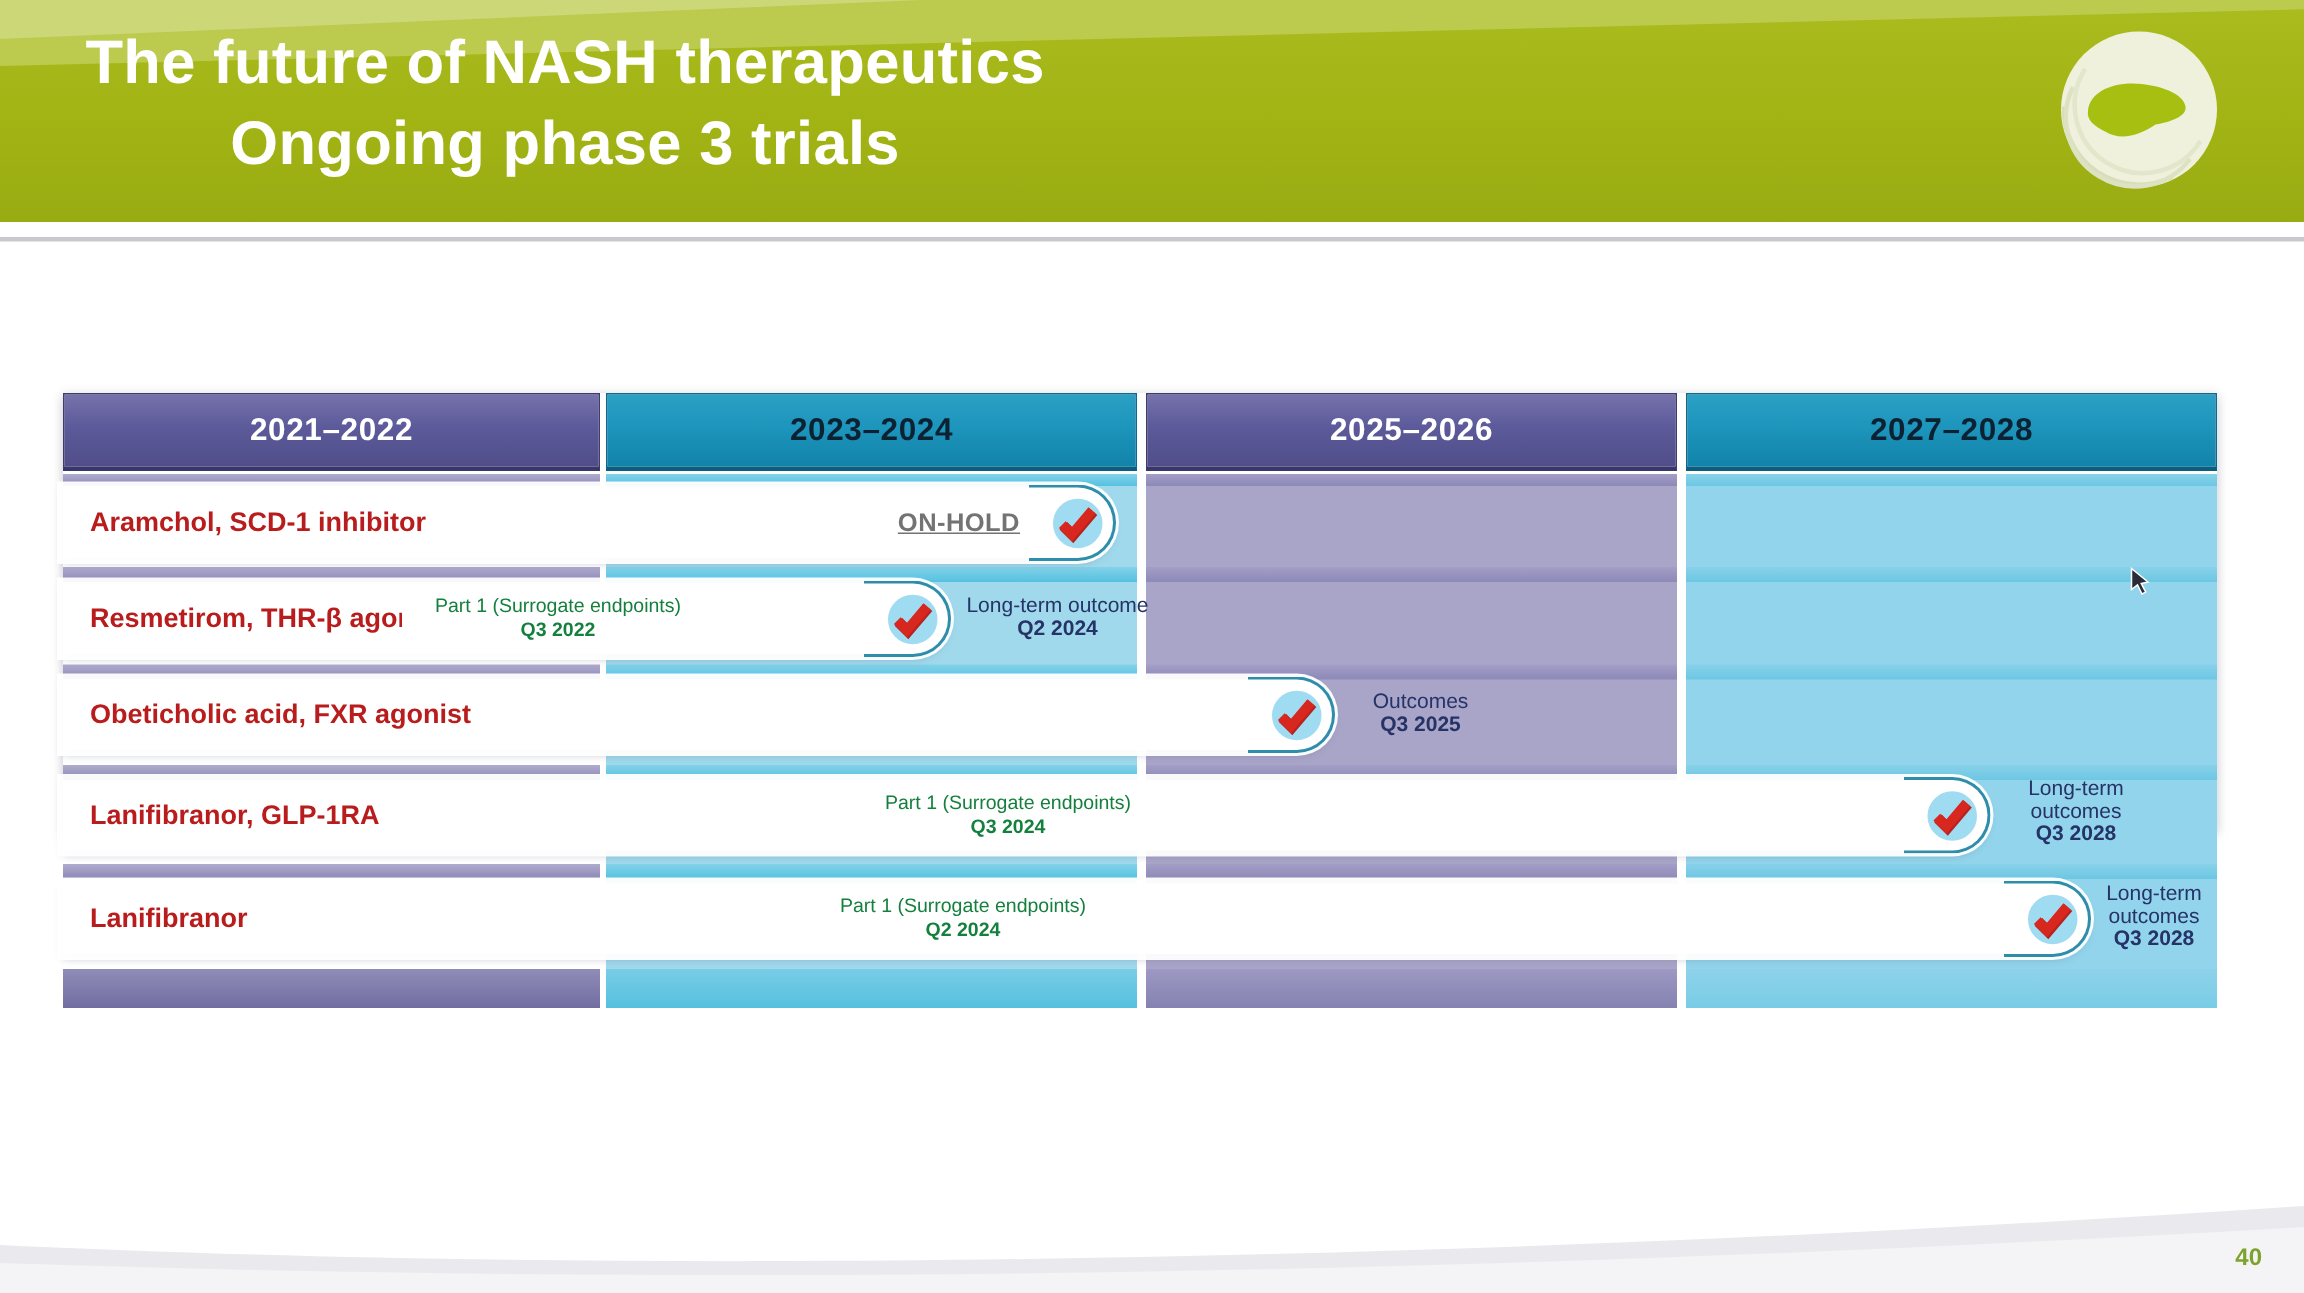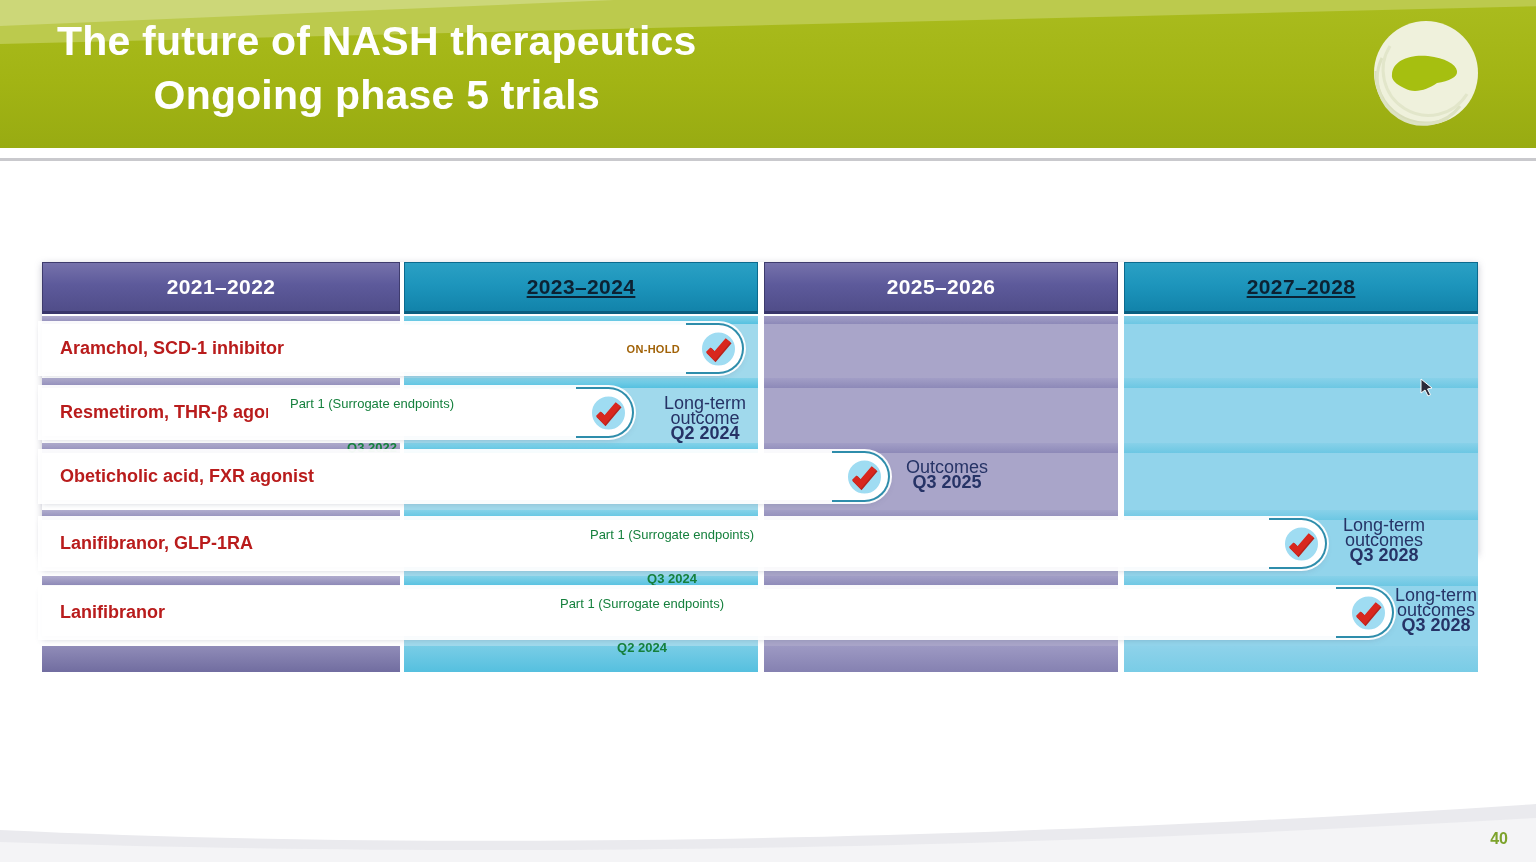--- a/index.html
+++ b/index.html
@@ -23,21 +23,21 @@
          box-shadow:0 2px 7px rgba(110,110,135,.4);}
   .col{position:absolute;top:0;height:416px;}
   .col1{left:0;width:358px;}  .col2{left:362px;width:354px;}
   .col3{left:722px;width:354px;} .col4{left:1082px;width:354px;}
 
   .col-h{position:absolute;left:0;right:0;top:0;height:48px;display:flex;align-items:center;
          justify-content:center;font-size:21px;font-weight:bold;letter-spacing:.4px;}
   .col-h.purple{background:linear-gradient(180deg,#7672ab 0%,#5d5a9b 45%,#504d89 100%);
          border:1px solid #3e3b6d;border-bottom:3px solid #39366a;color:#ffffff;}
   .col-h.teal{background:linear-gradient(180deg,#2ba0c4 0%,#1d95bc 45%,#1283aa 100%);
-         border:1px solid #0b6a8e;border-bottom:3px solid #0a5f80;color:#0c2233;text-decoration:underline;}
+         border:1px solid #0b6a8e;border-bottom:3px solid #0a5f80;color:#0c2233;}
 
   .col-b{position:absolute;left:0;right:0;top:54px;height:356px;background-repeat:no-repeat;
          background-position:0 0,0 62px,0 127px,0 194px,0 260px,0 330px,0 353px;
          background-size:100% 8px,100% 10px,100% 10px,100% 10px,100% 10px,100% 26px,100% 3px;}
   .col1 .col-b{background-color:#ffffff;background-image:
       linear-gradient(180deg,#b0acce,#8a86b5),linear-gradient(180deg,#b0acce,#8a86b5),
       linear-gradient(180deg,#b0acce,#8a86b5),linear-gradient(180deg,#b0acce,#8a86b5),
       linear-gradient(180deg,#b0acce,#8a86b5),linear-gradient(180deg,#908cb8,#716da0),
       linear-gradient(#4c4979,#4c4979);}
   .col2 .col-b{background-color:#a0d9ec;background-image:
@@ -61,51 +61,51 @@
         box-shadow:0 0 0 4px rgba(255,255,255,.95),0 3px 6px rgba(80,90,120,.35);}
   .pill .cap{position:absolute;right:-2px;top:-2px;bottom:-2px;width:56px;
         border:2px solid #2e8dab;border-left:none;border-radius:0 28px 28px 0;pointer-events:none;}
   .pill .drug{position:absolute;left:18px;top:0;bottom:0;display:flex;align-items:center;
         font-size:18px;font-weight:bold;color:#b91c1c;white-space:nowrap;}
   .pill.r2 .drug{max-width:208px;overflow:hidden;}
   .chk{position:absolute;right:4px;top:50%;transform:translateY(-50%);width:39px;height:39px;
        border-radius:50%;background:#9fdcf2;border:3px solid #ffffff;box-sizing:border-box;
        display:flex;align-items:center;justify-content:center;}
   .onhold{position:absolute;right:62px;top:0;bottom:0;display:flex;align-items:center;
-       font-size:11px;font-weight:bold;color:#a16207;letter-spacing:.3px;}
+       font-size:17px;font-weight:bold;color:#737373;letter-spacing:.3px;text-decoration:underline;}
   .plabel{position:absolute;top:7px;width:210px;text-align:center;color:#15803d;
        font-size:13px;line-height:16px;}
-  .plabel b{display:block;margin-top:28px;}
+  .plabel b{display:block;}
   .r1{top:63px;width:700px;}  .r2{top:127px;width:590px;}
   .r3{top:191px;width:846px;} .r4{top:258px;width:1283px;} .r5{top:327px;width:1350px;}
   .r2 .plabel{left:225px;} .r4 .plabel{left:525px;} .r5 .plabel{left:495px;}
 
   
-  .after{position:absolute;text-align:center;color:#263366;font-size:18px;line-height:15px;}
+  .after{position:absolute;text-align:center;color:#263366;font-size:14px;line-height:15px;}
   .after b{display:block;}
   .after.a2{left:600px;top:134px;width:126px;}
   .after.a3{left:852px;top:198px;width:106px;}
   .after.a4{left:1290px;top:256px;width:104px;}
   .after.a5{left:1346px;top:326px;width:96px;}
 
   .cursor{position:absolute;left:1378px;top:116px;}
 
   
   .swoosh{position:absolute;left:0;bottom:0;width:1536px;height:60px;pointer-events:none;}
   .pageno{position:absolute;right:28px;bottom:14px;font-size:16px;font-weight:bold;color:#7da32c;}
 </style>
 </head>
 <body>
 
 <div class="hdr">
   <div class="hdr-light"></div>
   <div class="hdr-light2"></div>
   <div class="title">
     <div>The future of NASH therapeutics</div>
-    <div>Ongoing phase 5 trials</div>
+    <div>Ongoing phase 3 trials</div>
   </div>
   <svg class="logo" width="110" height="110" viewBox="-55 -55 110 110">
     <circle cx="0" cy="0" r="52" fill="#eff1dc"></circle>
     <path d="M -50 -2 A 50 50 0 0 0 22 45" fill="none" stroke="#d8ddbb" stroke-width="3"></path>
     <path d="M -44 -15 A 46 46 0 0 0 34 33" fill="none" stroke="#dde2c3" stroke-width="3"></path>
     <path d="M -36 -27 A 42 42 0 0 0 41 21" fill="none" stroke="#e2e6ca" stroke-width="3"></path>
     <path d="M -34 1 C -33 -12 -17 -19 2 -17 C 19 -15 30 -9 31 -2
              C 32 4 23 8 11 10 C 1 17 -12 21 -22 15 C -30 11 -35 7 -34 1 Z" fill="#a6bf10"></path>
   </svg>
 </div>

